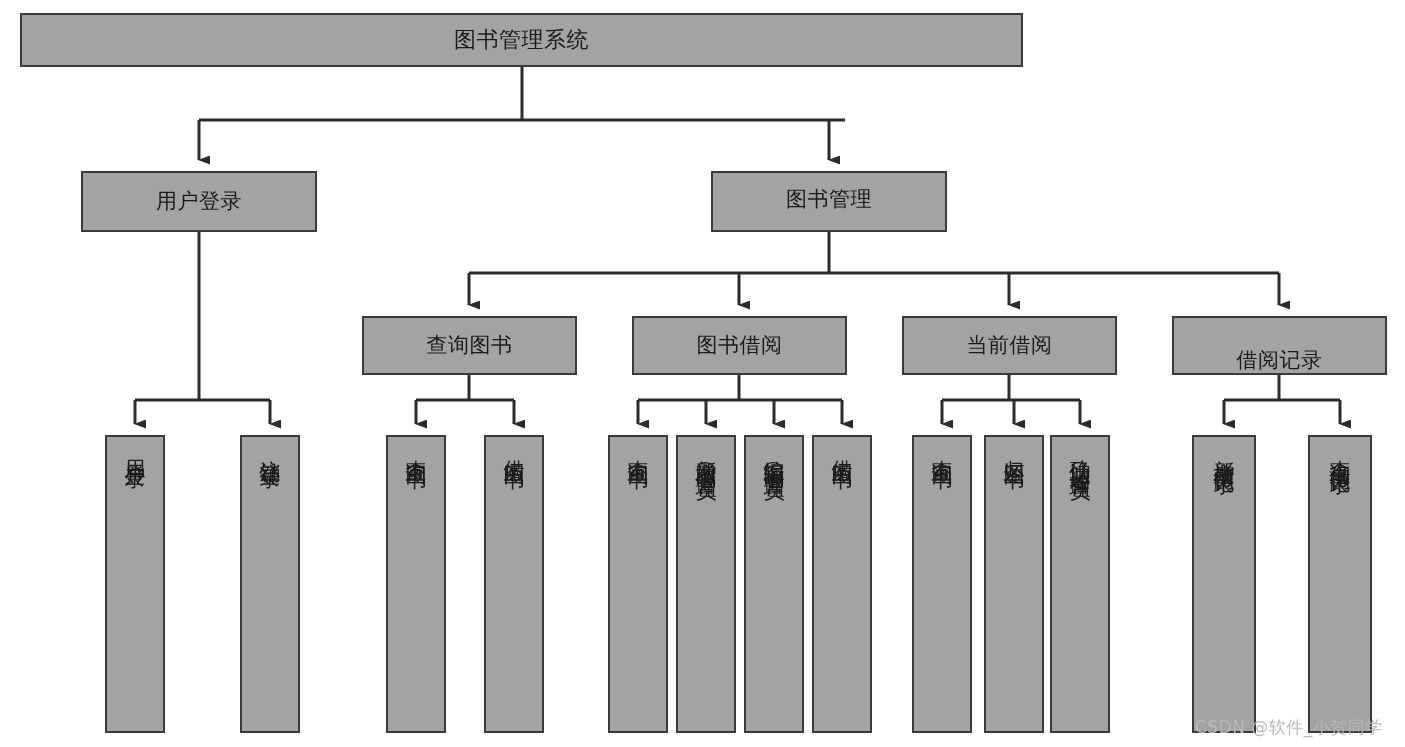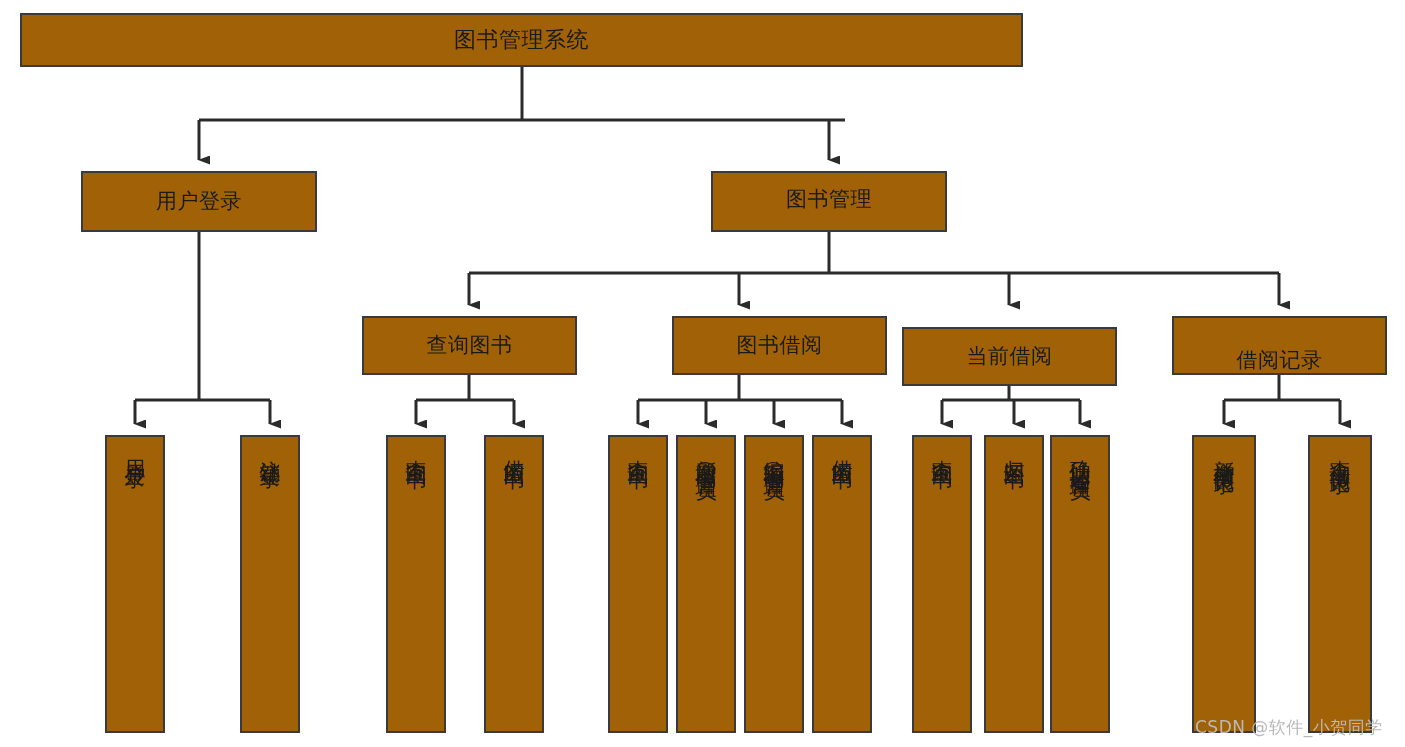--- a/index.html
+++ b/index.html
@@ -17,21 +17,21 @@
   }
   #edges{
     position:absolute;
     left:0; top:0;
     width:1405px; height:747px;
     pointer-events:none;
   }
   .node{
     position:absolute;
     box-sizing:border-box;
-    background:#a16207;
+    background:#a3a3a3;
     border:2px solid #3a3a3a;
     display:flex;
     align-items:center;
     justify-content:center;
     z-index:2;
   }
   .node .label{
     display:block;
     text-align:center;
     line-height:1.18;
@@ -127,24 +127,24 @@
   <div class="node horiz" style="left:81px;top:171px;width:236px;height:61px;">
     <span class="label">用户登录</span>
   </div>
   <div class="node horiz" style="left:711px;top:171px;width:236px;height:61px;font-family:Liberation Mono, monospace;">
     <span class="label">图书管理</span>
   </div>
 
   <div class="node horiz" style="left:362px;top:316px;width:215px;height:59px;">
     <span class="label">查询图书</span>
   </div>
-  <div class="node horiz" style="left:632px;top:316px;width:215px;height:59px;margin-left:40px;">
+  <div class="node horiz" style="left:632px;top:316px;width:215px;height:59px;">
     <span class="label">图书借阅</span>
   </div>
-  <div class="node horiz" style="left:902px;top:316px;width:215px;height:59px;margin-top:11px;">
+  <div class="node horiz" style="left:902px;top:316px;width:215px;height:59px;">
     <span class="label">当前借阅</span>
   </div>
   <div class="node horiz" style="left:1172px;top:316px;width:215px;height:59px;align-items:flex-end;">
     <span class="label">借阅记录</span>
   </div>
 
   <div class="node vert" style="left:105px;top:435px;width:60px;height:298px;">
     <span class="label">用户登录</span>
   </div>
   <div class="node vert" style="left:240px;top:435px;width:60px;height:298px;">

